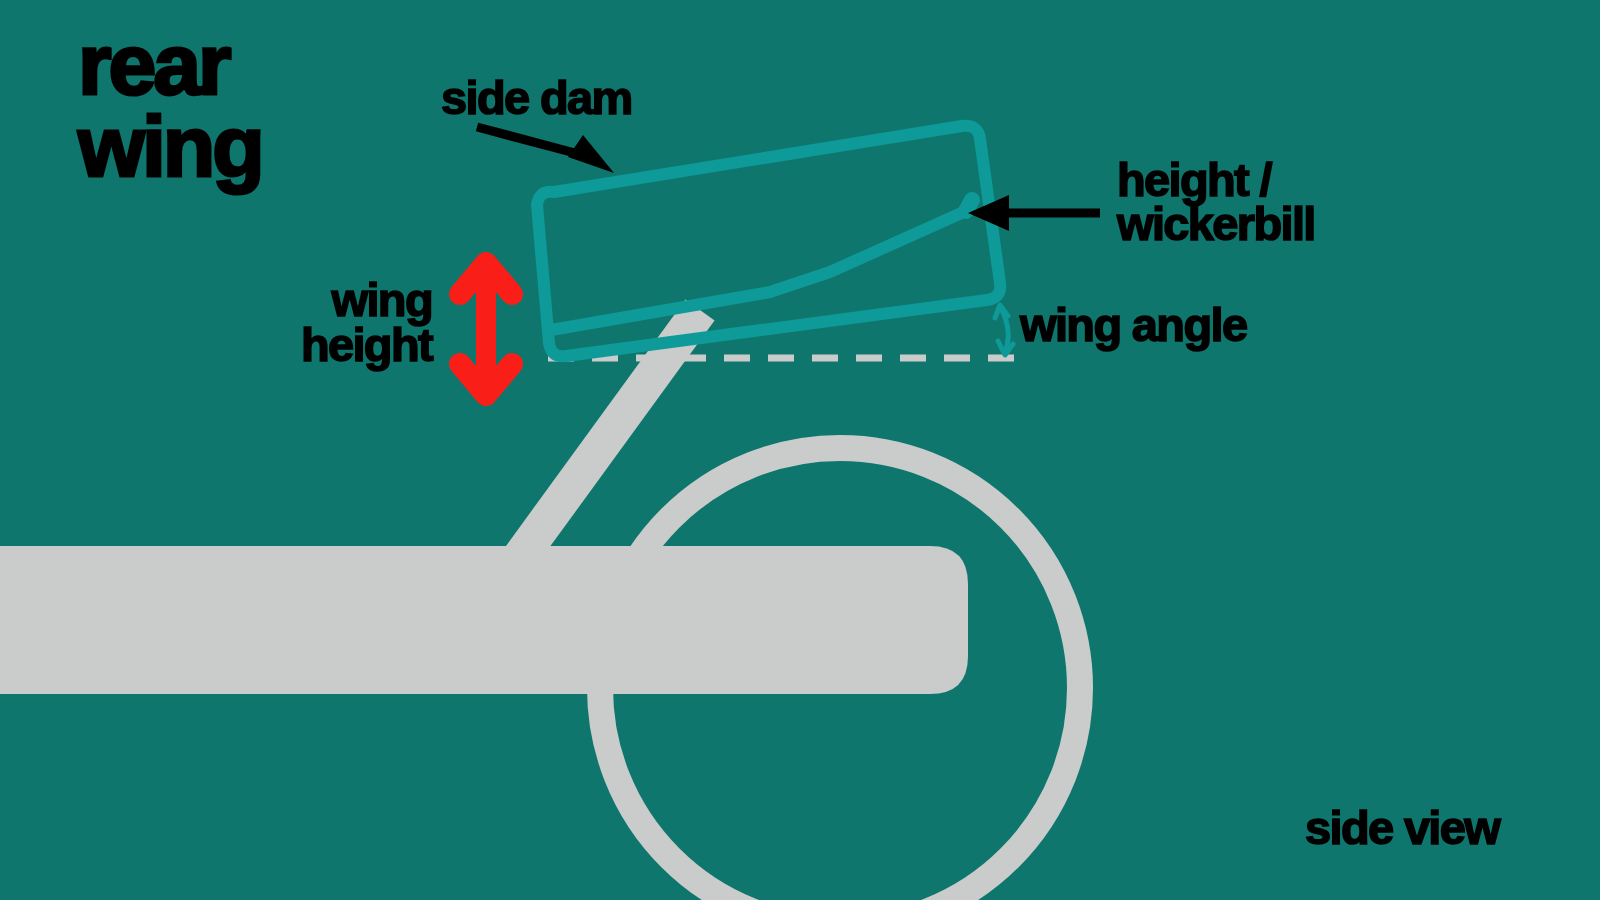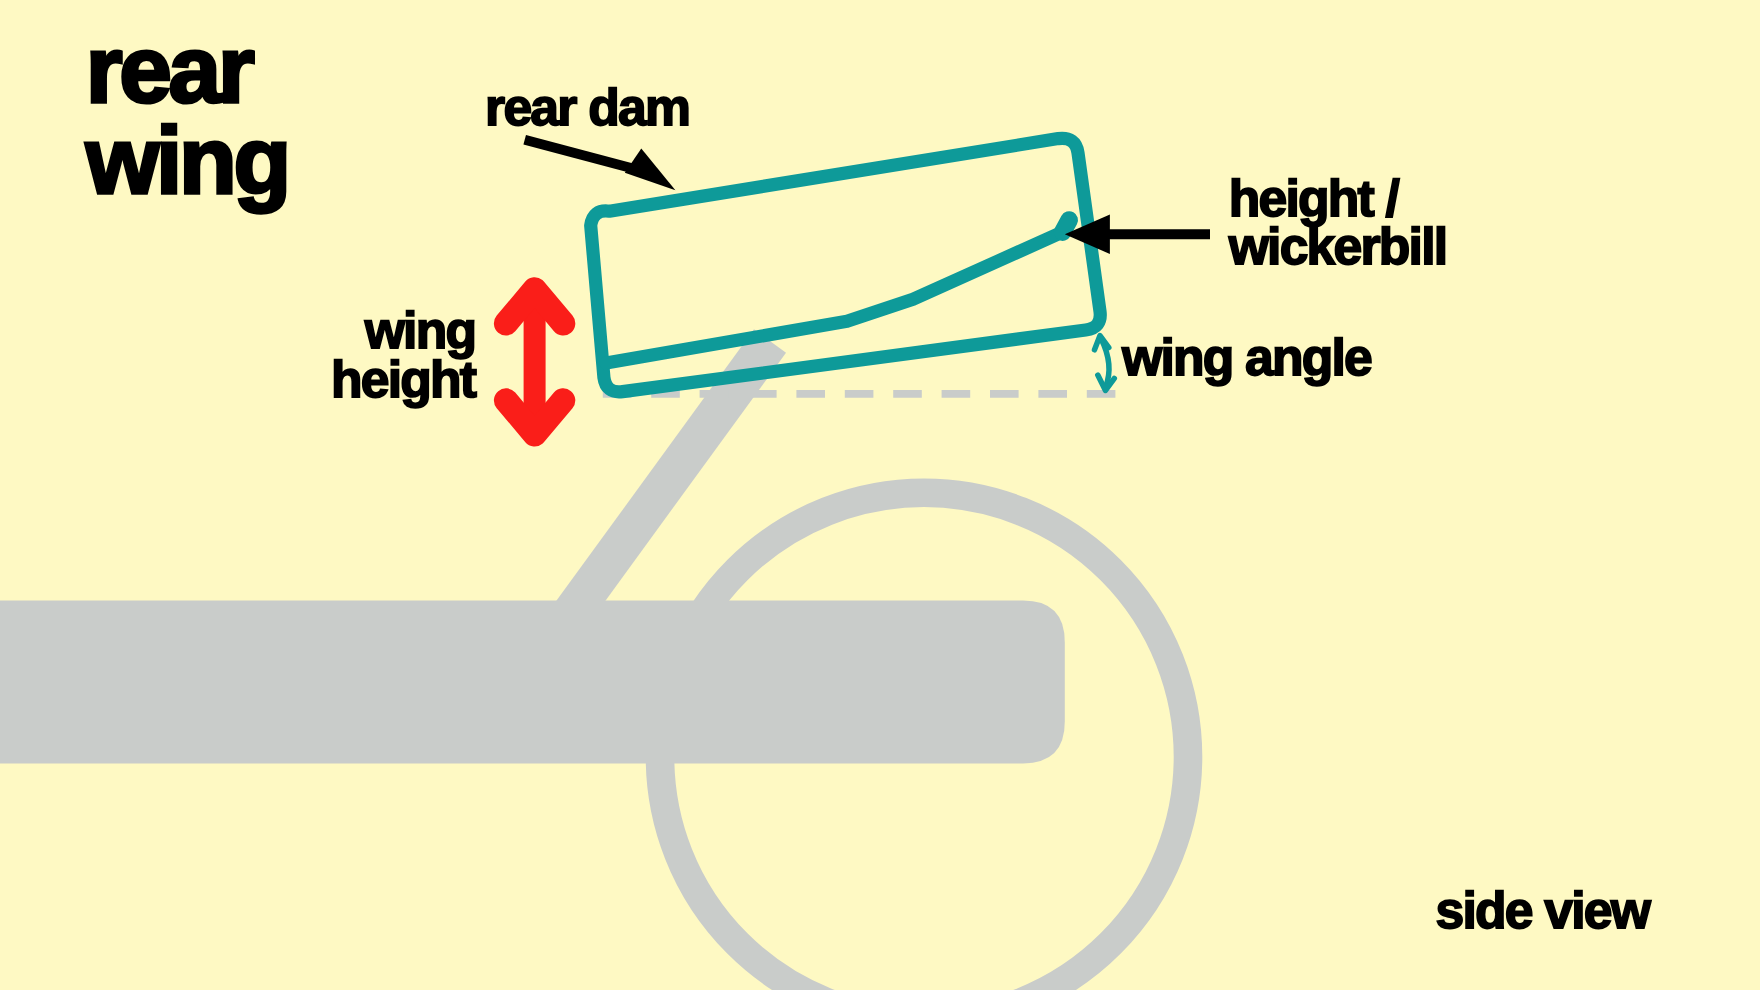--- a/index.html
+++ b/index.html
@@ -11,21 +11,21 @@
   body {
     width: 1600px;
     height: 900px;
     overflow: hidden;
     font-family: "Liberation Sans", sans-serif;
   }
   #stage {
     position: relative;
     width: 1600px;
     height: 900px;
-    background: #fef9c3;
+    background: #0f766e;
   }
   #diagram {
     position: absolute;
     inset: 0;
     width: 1600px;
     height: 900px;
     display: block;
   }
   .lbl {
     position: absolute;
@@ -131,21 +131,21 @@
 
       <line x1="1100" y1="213" x2="1003" y2="213" stroke="#000000" stroke-width="9" stroke-linecap="butt"></line>
       <polygon points="968,213 1009,195 1009,231" fill="#000000"></polygon>
     </g>
 
   </svg>
 
   <div class="lbl" id="title-rear-wing">rear
 wing</div>
 
-  <div class="lbl" id="label-side-dam">rear dam</div>
+  <div class="lbl" id="label-side-dam">side dam</div>
 
   <div class="lbl" id="label-gurney">height /
 wickerbill</div>
 
   <div class="lbl" id="label-wing-height">wing
 height</div>
 
   <div class="lbl" id="label-wing-angle">wing angle</div>
 
   <div class="lbl" id="label-side-view">side view</div>

